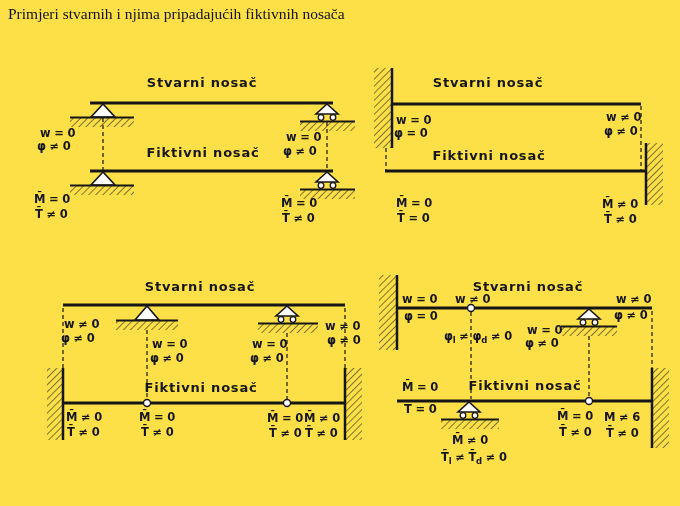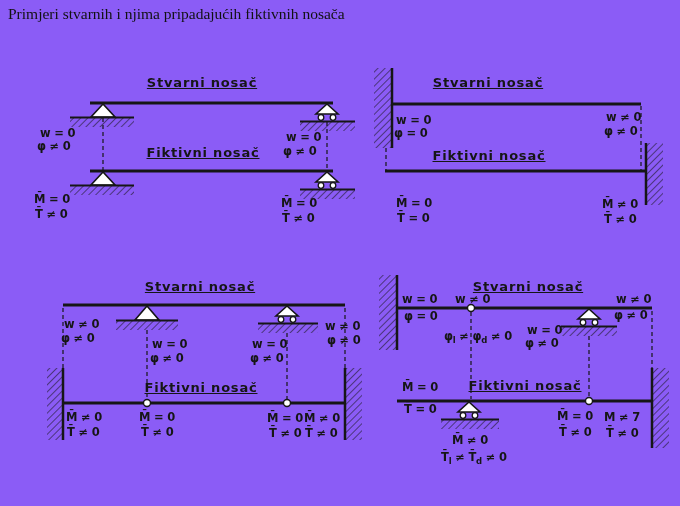--- a/index.html
+++ b/index.html
@@ -1,22 +1,22 @@
 <!DOCTYPE html>
 <html><head>
 <meta charset="utf-8">
 <style>
   html,body{margin:0;padding:0;}
   body{width:680px;height:506px;background:#fff;position:relative;font-family:"DejaVu Sans",sans-serif;}
-  .canvas{position:absolute;left:0;top:0;width:680px;height:506px;background:#8b5cf6;overflow:hidden;}
+  .canvas{position:absolute;left:0;top:0;width:680px;height:506px;background:#fde047;overflow:hidden;}
   .caption{position:absolute;left:8px;top:5px;font-family:"Liberation Serif",serif;font-size:15.5px;color:#111;white-space:nowrap;}
   svg.linework{position:absolute;left:0;top:0;}
   .lbl{position:absolute;font-size:11.5px;font-weight:700;color:#161616;letter-spacing:-0.2px;white-space:nowrap;line-height:1;}
   .ttl{font-size:13px;letter-spacing:0.8px;}
-  .ctr{transform:translateX(-50%);text-decoration:underline;}
+  .ctr{transform:translateX(-50%);}
   .lbl sub{font-size:8.5px;line-height:0;}
   .beam{stroke:#161616;stroke-width:3;fill:none;}
   .wall{stroke:#161616;stroke-width:2.5;fill:none;}
   .ground{stroke:#161616;stroke-width:2;fill:none;}
   .dash{stroke:#161616;stroke-width:1.2;fill:none;stroke-dasharray:4 3;}
   .sup{fill:#ffffff;stroke:#161616;stroke-width:1.6;}
   .roll{fill:#ffffff;stroke:#161616;stroke-width:1.3;}
   .hinge{fill:#ffffff;stroke:#161616;stroke-width:1.4;}
   .hatchfill{fill:url(#hatch);stroke:none;}
 </style>
@@ -194,16 +194,16 @@
   <span class="lbl" style="left:527px;top:325px">w = 0</span>
   <span class="lbl" style="left:525px;top:338px">φ ≠ 0</span>
   <span class="lbl" style="left:616px;top:294px">w ≠ 0</span>
   <span class="lbl" style="left:614px;top:310px">φ ≠ 0</span>
   <span class="lbl" style="left:402px;top:382px">M̄ = 0</span>
   <span class="lbl" style="left:404px;top:404px">T̄ = 0</span>
   <span class="lbl" style="left:452px;top:435px">M̄ ≠ 0</span>
   <span class="lbl" style="left:441px;top:452px">T̄<sub>l</sub> ≠ T̄<sub>d</sub> ≠ 0</span>
   <span class="lbl" style="left:557px;top:411px">M̄ = 0</span>
   <span class="lbl" style="left:559px;top:427px">T̄ ≠ 0</span>
-  <span class="lbl" style="left:604px;top:412px">M ≠ 7</span>
+  <span class="lbl" style="left:604px;top:412px">M ≠ 6</span>
   <span class="lbl" style="left:606px;top:428px">T̄ ≠ 0</span>
 
 </div>
 
 </body></html>

